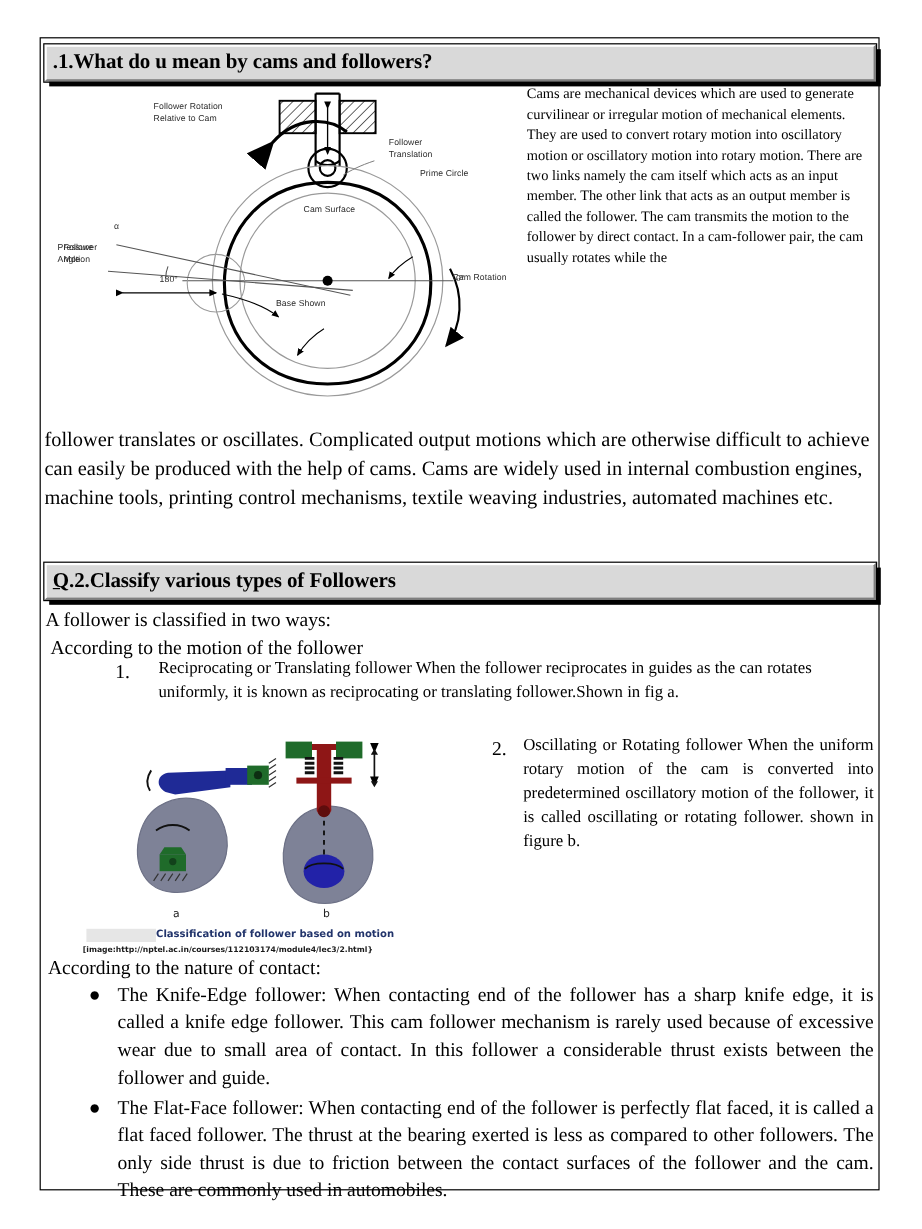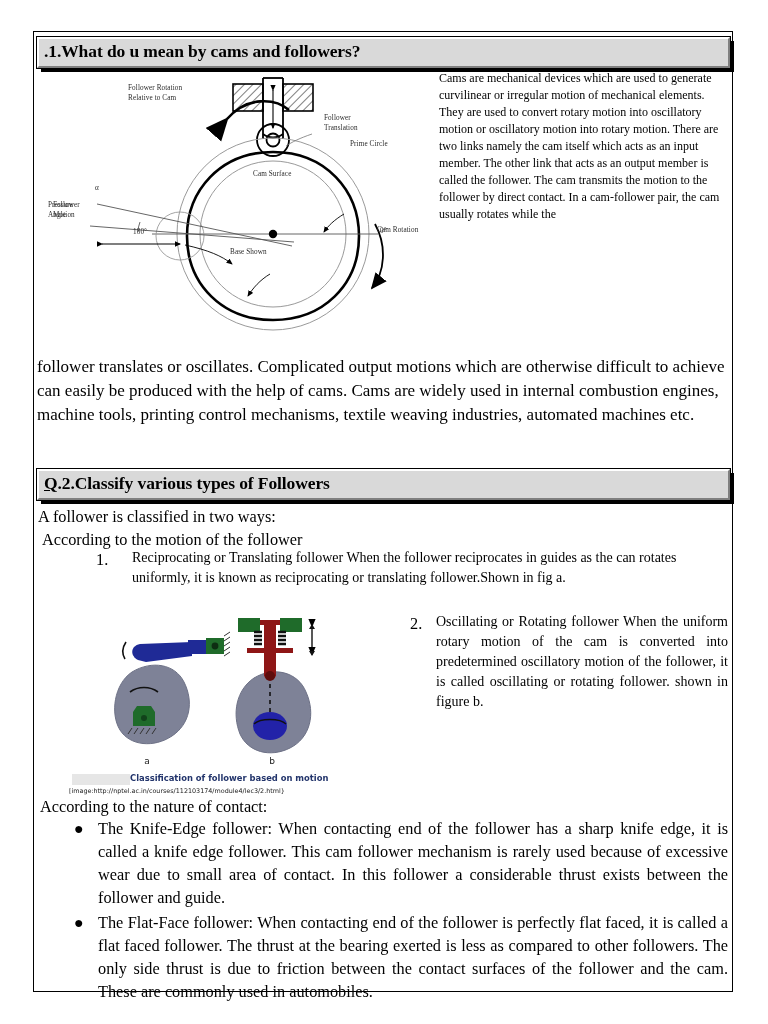--- a/index.html
+++ b/index.html
@@ -189,41 +189,41 @@
     flex: 1 1 auto;
     font-size: 16.3px;
     line-height: 1.42;
     text-align: justify;
     padding-right: 4px;
   }
 
   
   .fig1-label {
     position: absolute;
-    font-family: Liberation Serif, serif;
+    font-family: Liberation Sans, sans-serif;
     font-size: 7.2px;
     color: #2b2b2b;
     line-height: 1.35;
     letter-spacing: 0.1px;
     white-space: nowrap;
   }
 
   
   .fig2-caption {
     position: absolute;
     font-family: "DejaVu Sans", "Liberation Sans", sans-serif;
     font-weight: bold;
     color: #22346b;
     font-size: 8.4px;
     white-space: nowrap;
   }
   .fig2-source {
     position: absolute;
     font-family: "DejaVu Sans", "Liberation Sans", sans-serif;
-    font-weight: normal;
+    font-weight: bold;
     color: #1a1a1a;
     font-size: 6.4px;
     white-space: nowrap;
   }
 </style>
 </head>
 <body>
 
 <div class="page">
  <div class="page-inner">

